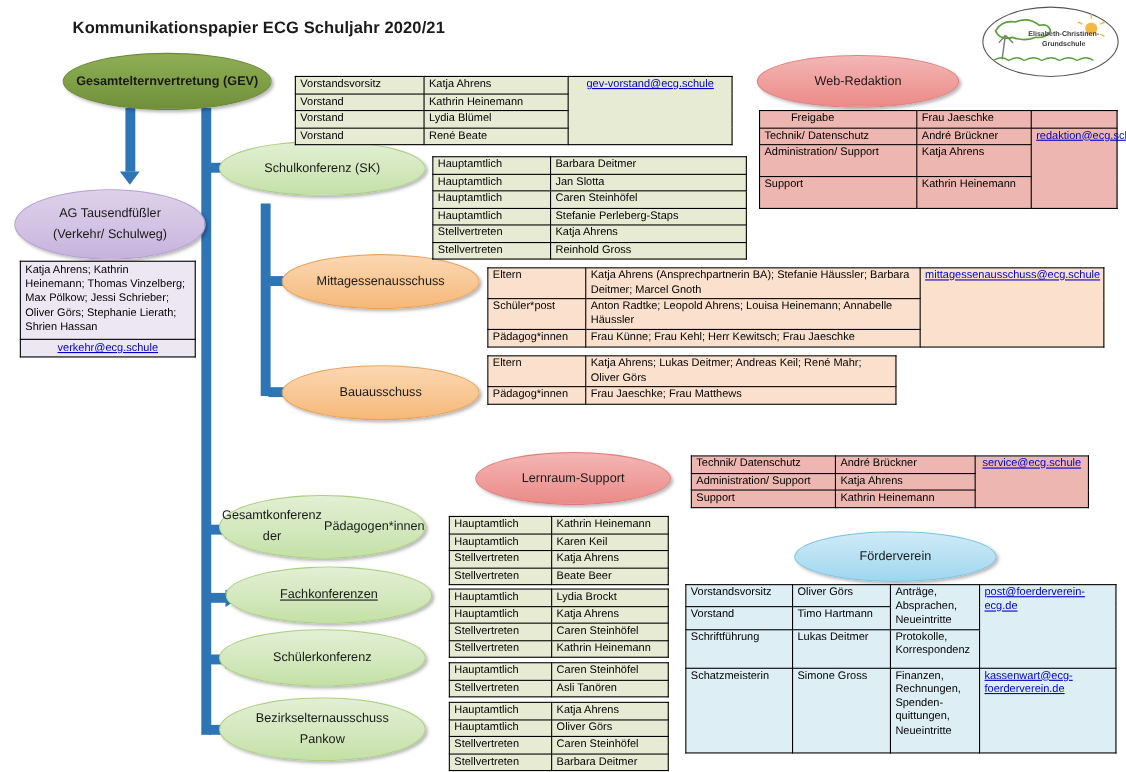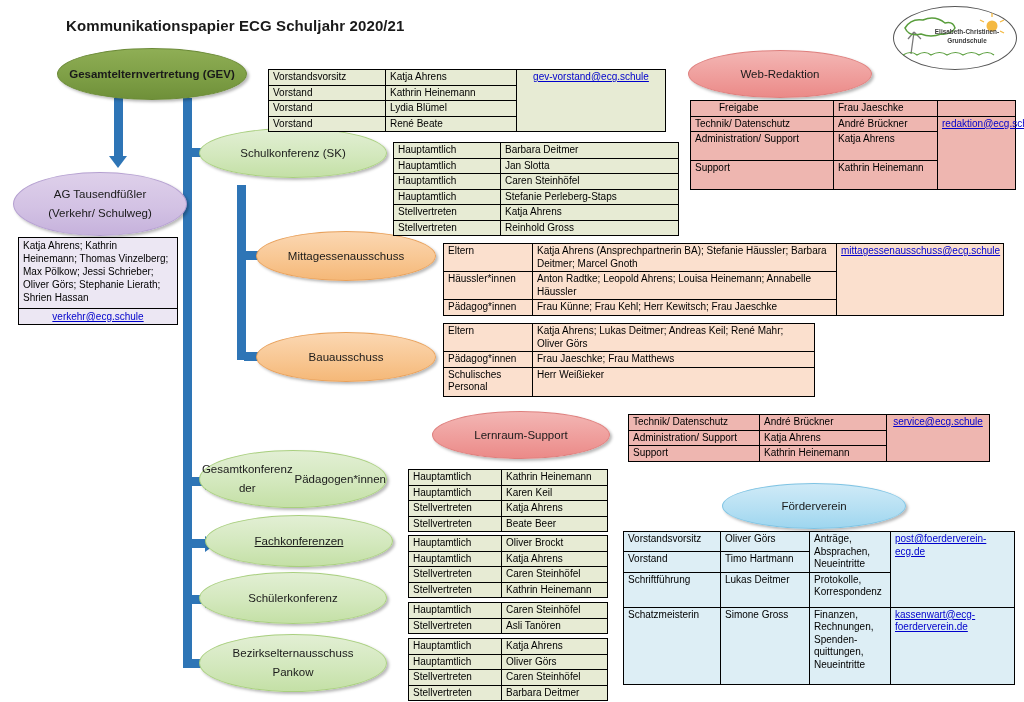--- a/index.html
+++ b/index.html
@@ -211,43 +211,39 @@
 <table class="d t-peach" style="left:443px;top:243px;width:561px;">
   <tbody>
       <tr>
     <td style="width:80px;">Eltern</td>
     <td style="width:295px;">Katja Ahrens (Ansprechpartnerin BA); Stefanie Häussler; Barbara Deitmer; Marcel Gnoth</td>
     <td rowspan="3" class="mailcell">
       <span class="mail">mittagessenausschuss@ecg.schule</span>
     </td>
   </tr>
   <tr>
-    <td>Häussler*innen</td>
+    <td>Schüler*post</td>
     <td>Anton Radtke; Leopold Ahrens; Louisa Heinemann; Annabelle Häussler</td>
   </tr>
   <tr>
     <td>Pädagog*innen</td>
     <td>Frau Künne; Frau Kehl; Herr Kewitsch; Frau Jaeschke</td>
   </tr>
 </tbody>
   </table>
 
 <table class="d t-peach" style="left:443px;top:323px;width:372px;">
   <tbody>
       <tr>
     <td style="width:80px;">Eltern</td>
     <td>Katja Ahrens; Lukas Deitmer; Andreas Keil; René Mahr; Oliver Görs</td>
   </tr>
   <tr>
     <td>Pädagog*innen</td>
     <td>Frau Jaeschke; Frau Matthews</td>
-  </tr>
-  <tr>
-    <td style="height:26px;">Schulisches Personal</td>
-    <td>Herr Weißieker</td>
   </tr>
 </tbody>
   </table>
 
 <table class="d t-pink" style="left:690px;top:100px;width:326px;">
   <tbody>
       <tr>
     <td style="width:110px;padding-left:28px;">Freigabe</td>
     <td style="width:95px;">Frau Jaeschke</td>
     <td></td>
@@ -308,21 +304,21 @@
         <td>Stellvertreten</td>
         <td>Beate Beer</td>
       </tr>
 </tbody>
   </table>
 
 <table class="d t-green" style="left:408px;top:535px;width:200px;">
   <tbody>
       <tr>
         <td style="width:84px;">Hauptamtlich</td>
-        <td>Oliver Brockt</td>
+        <td>Lydia Brockt</td>
       </tr>
   <tr>
         <td>Hauptamtlich</td>
         <td>Katja Ahrens</td>
       </tr>
   <tr>
         <td>Stellvertreten</td>
         <td>Caren Steinhöfel</td>
       </tr>
   <tr>

